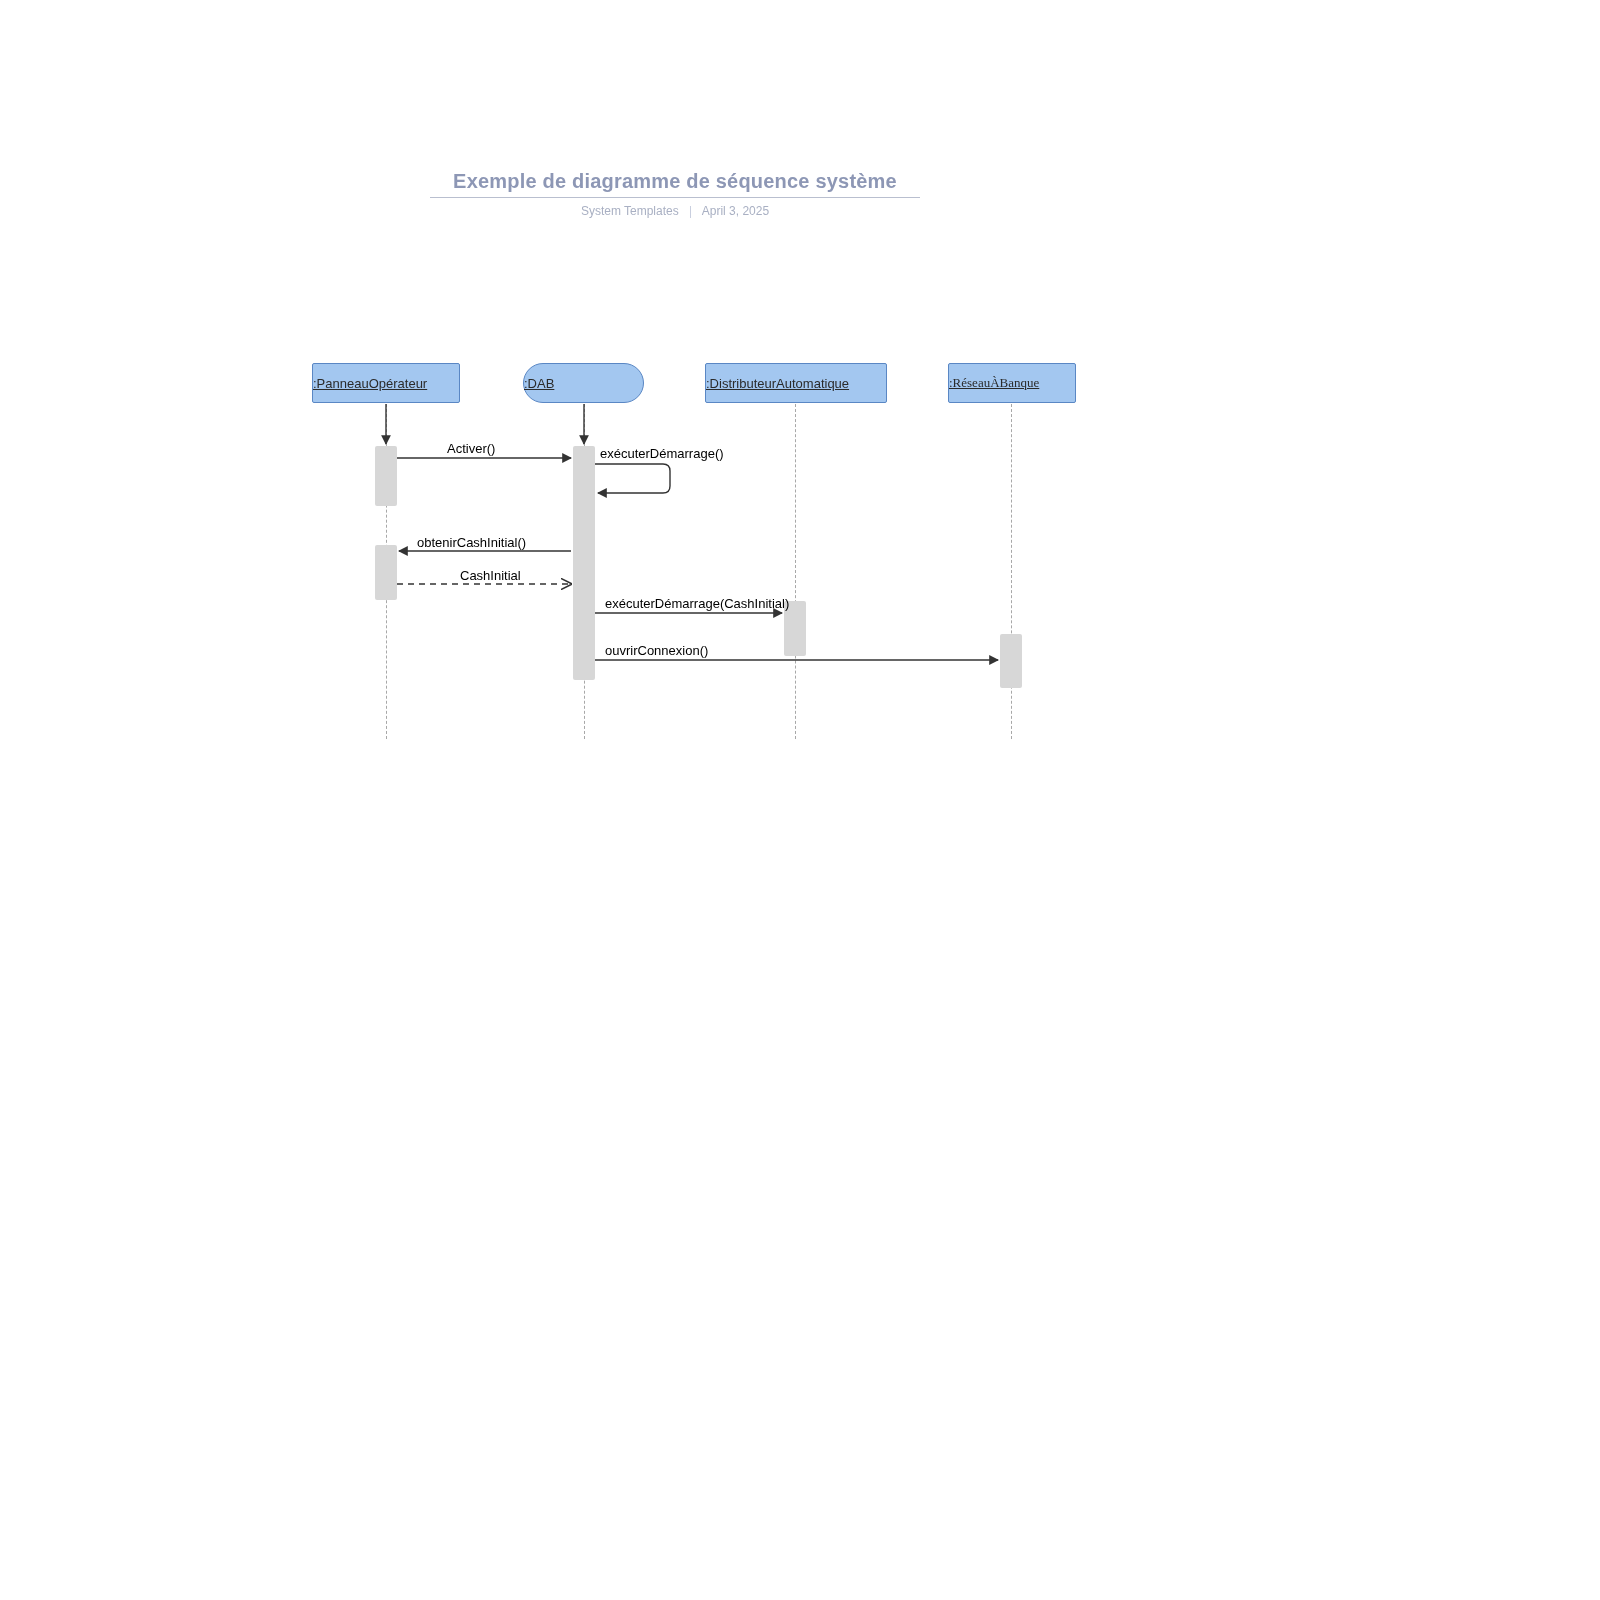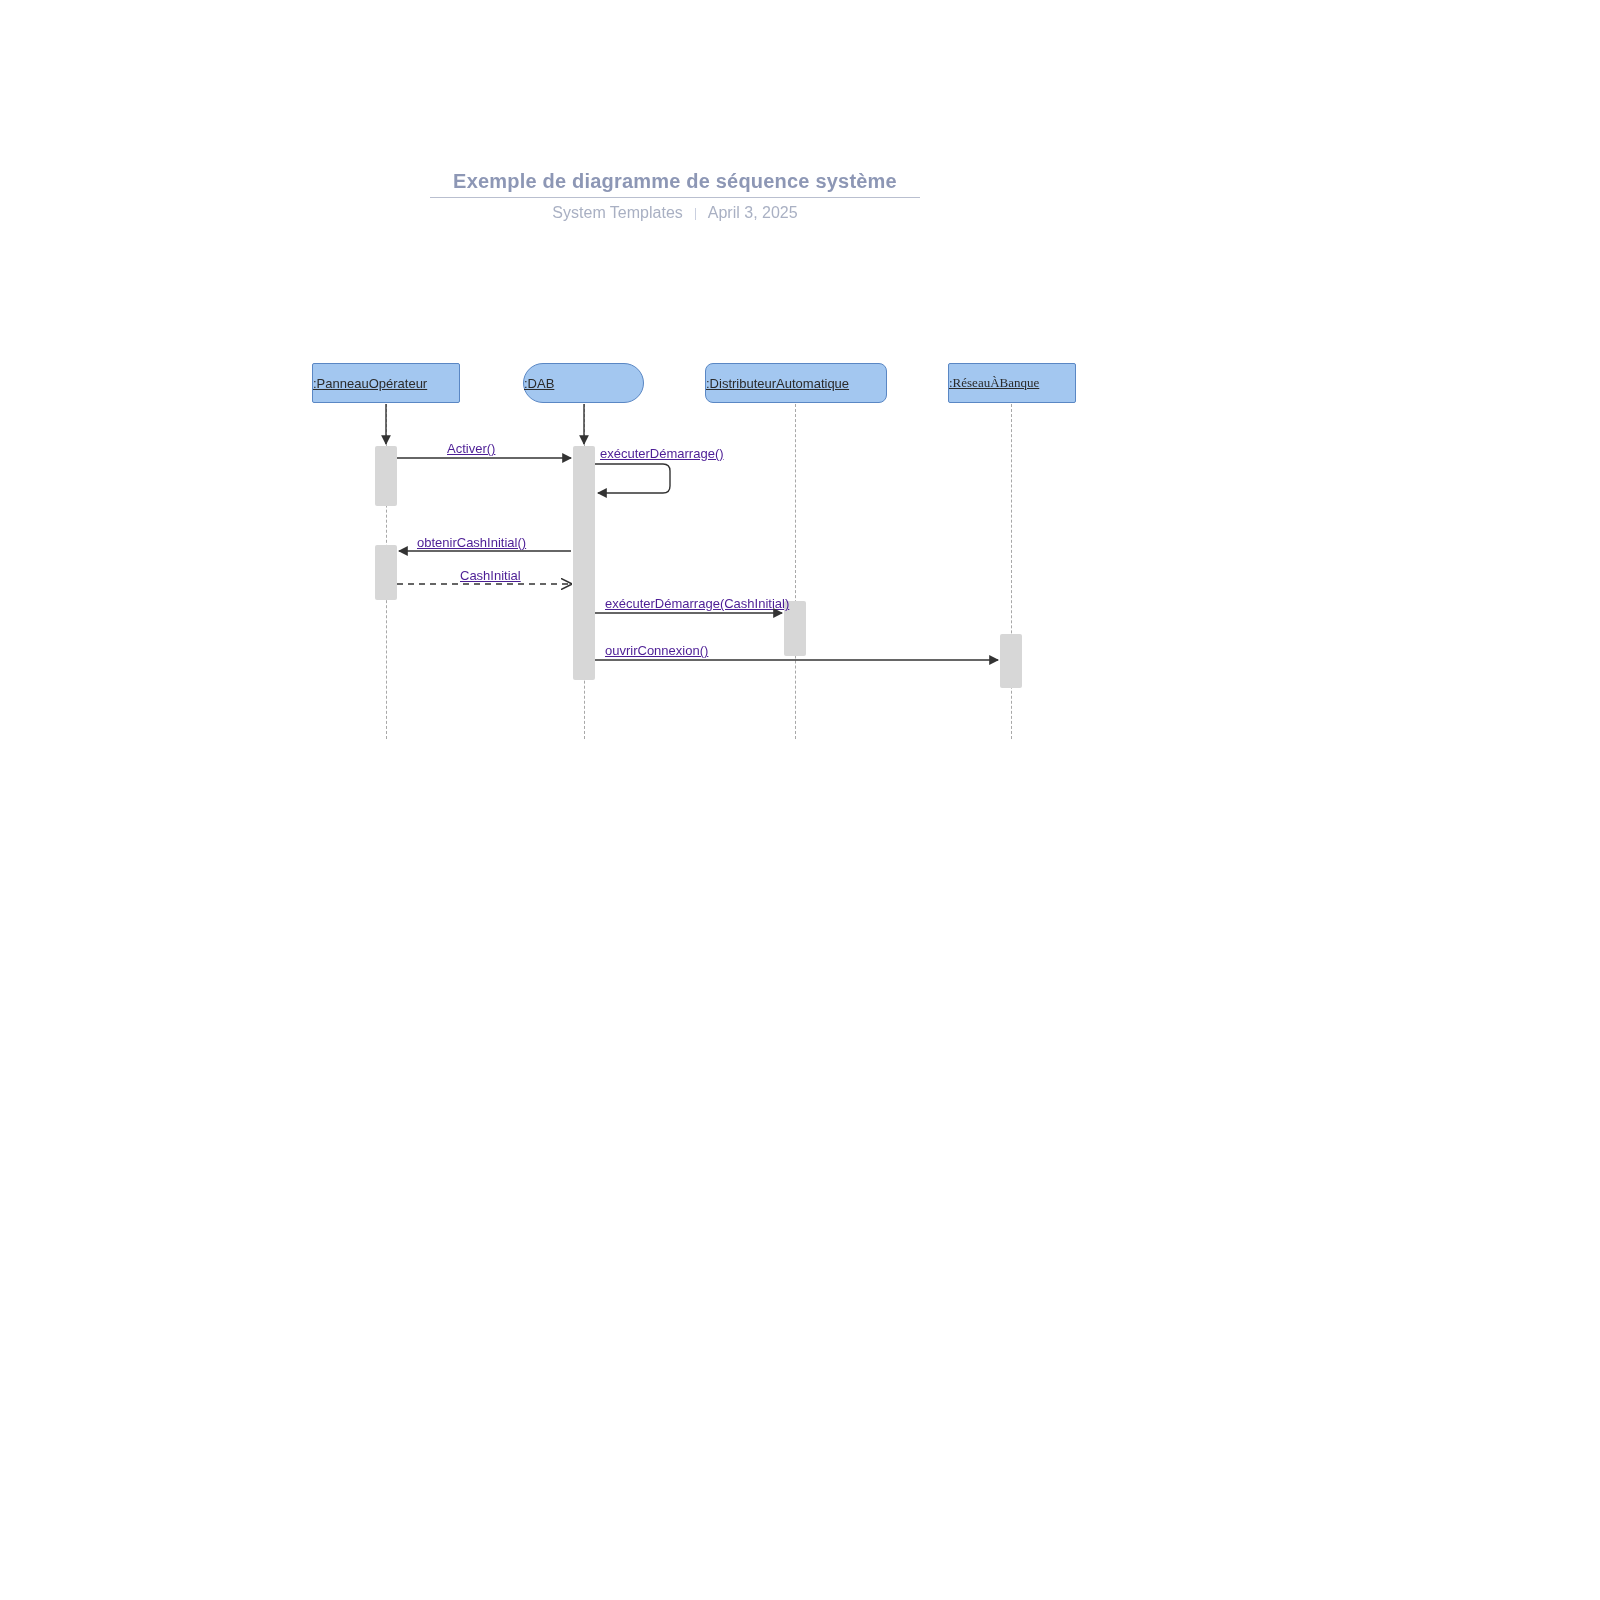--- a/index.html
+++ b/index.html
@@ -31,21 +31,21 @@
   }
   .title-block h1 {
     margin: 0;
     font-size: 20px;
     font-weight: 700;
     color: #8d97b5;
     letter-spacing: 0.2px;
   }
   .title-block .sub {
     margin-top: 6px;
-    font-size: 16px;
+    font-size: 12px;
     color: #a9b0c3;
   }
   .title-block .sub .sep {
     display: inline-block;
     width: 1px;
     height: 12px;
     background: #c9cfdf;
     vertical-align: middle;
     margin: 0 8px;
   }
@@ -76,23 +76,22 @@
     position: absolute;
     width: 22px;
     background: #d7d7d7;
     border-radius: 2px;
     box-sizing: border-box;
   }
 
   .msg-label {
     position: absolute;
     font-size: 13px;
-    color: #4c1d95;
+    color: #000000;
     white-space: nowrap;
-    text-decoration: underline;
   }
 
   svg.overlay {
     position: absolute;
     left: 0;
     top: 0;
     width: 1600px;
     height: 1600px;
     pointer-events: none;
   }
@@ -112,21 +111,21 @@
       <span>April 3, 2025</span>
     </div>
   </div>
 
   <div class="object-box" style="left:312px; top:363px; width:148px;">
     <span>:PanneauOpérateur</span>
   </div>
   <div class="object-box" style="left:523px; top:363px; width:121px;border-radius:20px;">
     <span>:DAB</span>
   </div>
-  <div class="object-box" style="left:705px; top:363px; width:182px;border-radius:8px;">
+  <div class="object-box" style="left:705px; top:363px; width:182px;">
     <span>:DistributeurAutomatique</span>
   </div>
   <div class="object-box" style="left:948px; top:363px; width:128px;font-family:Liberation Serif, serif;">
     <span>:RéseauÀBanque</span>
   </div>
 
   <div class="lifeline" style="left:386px; top:404px; height:335px;"></div>
   <div class="lifeline" style="left:584px; top:404px; height:335px;"></div>
   <div class="lifeline" style="left:795px; top:404px; height:335px;"></div>
   <div class="lifeline" style="left:1011px; top:404px; height:335px;"></div>

